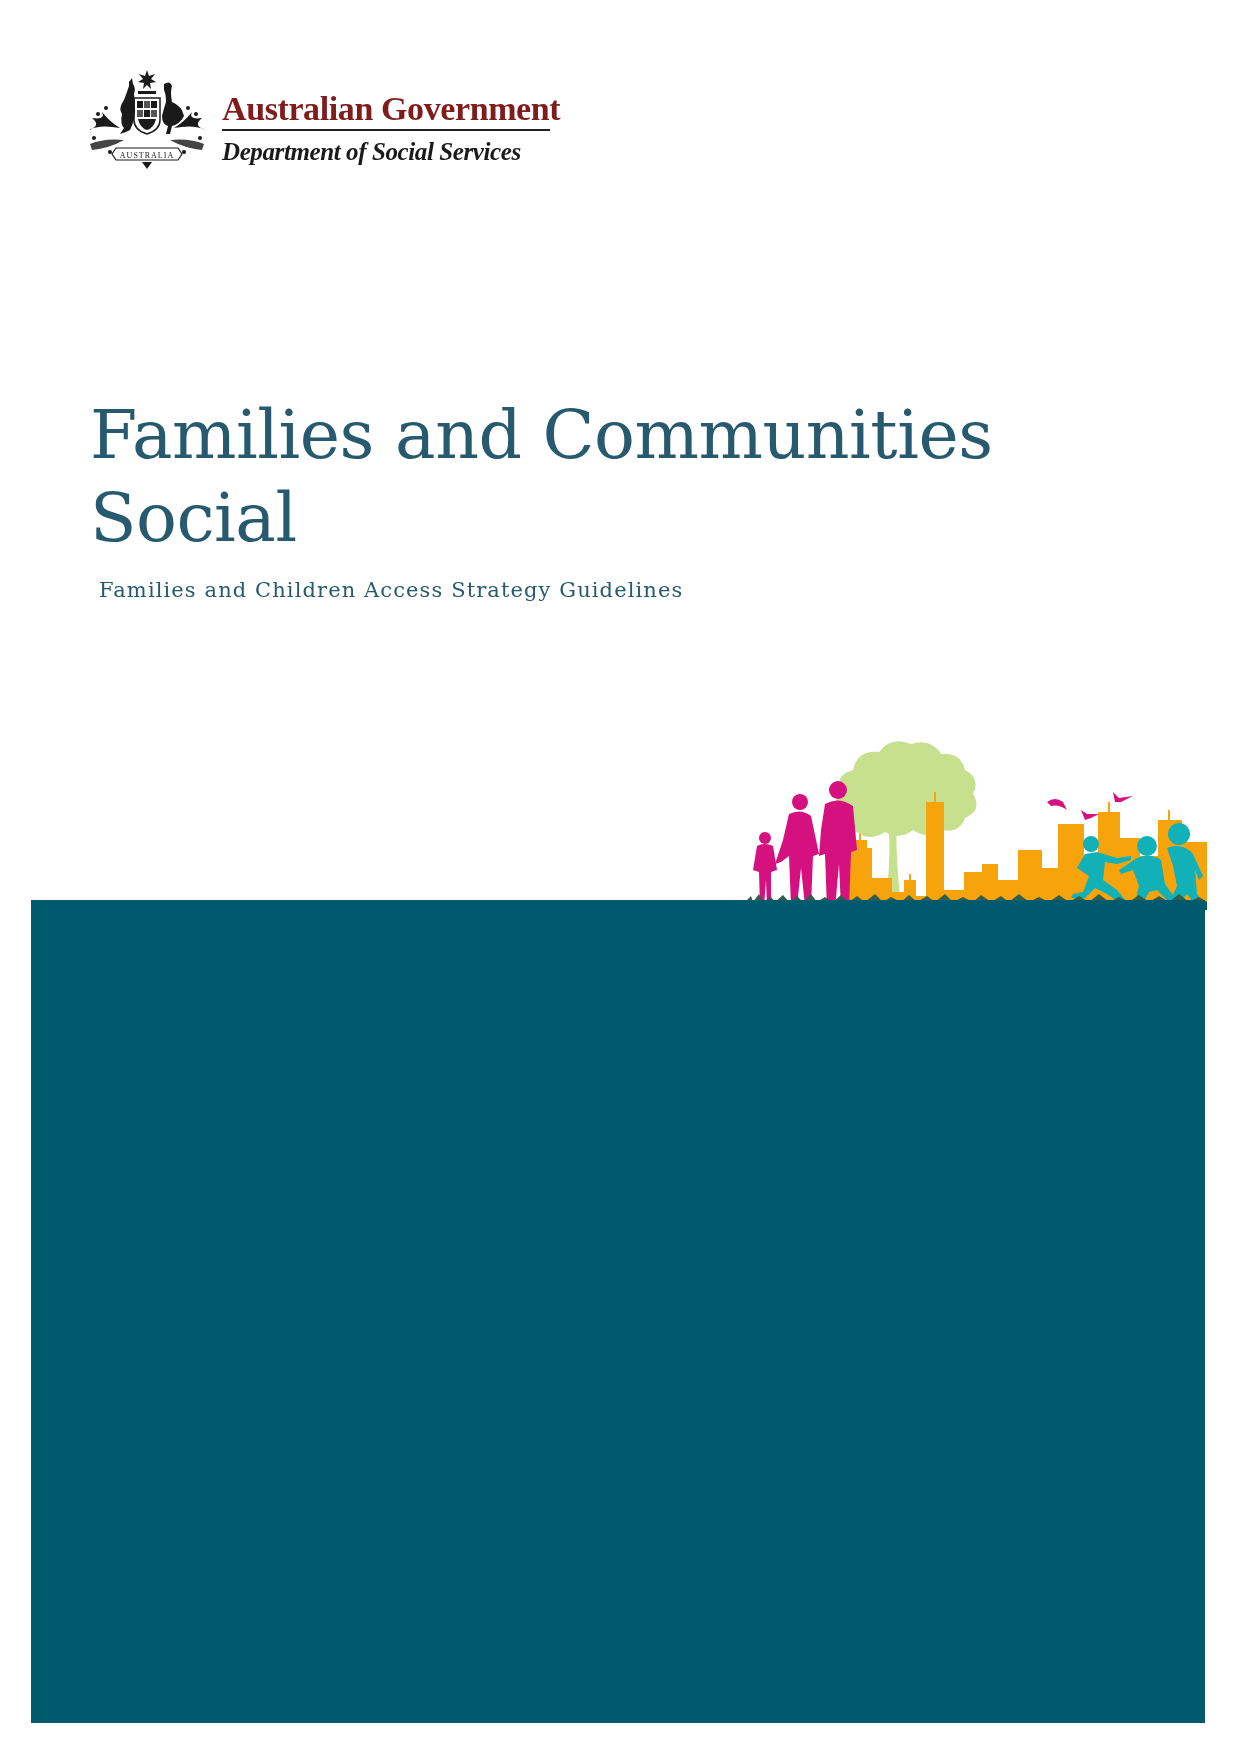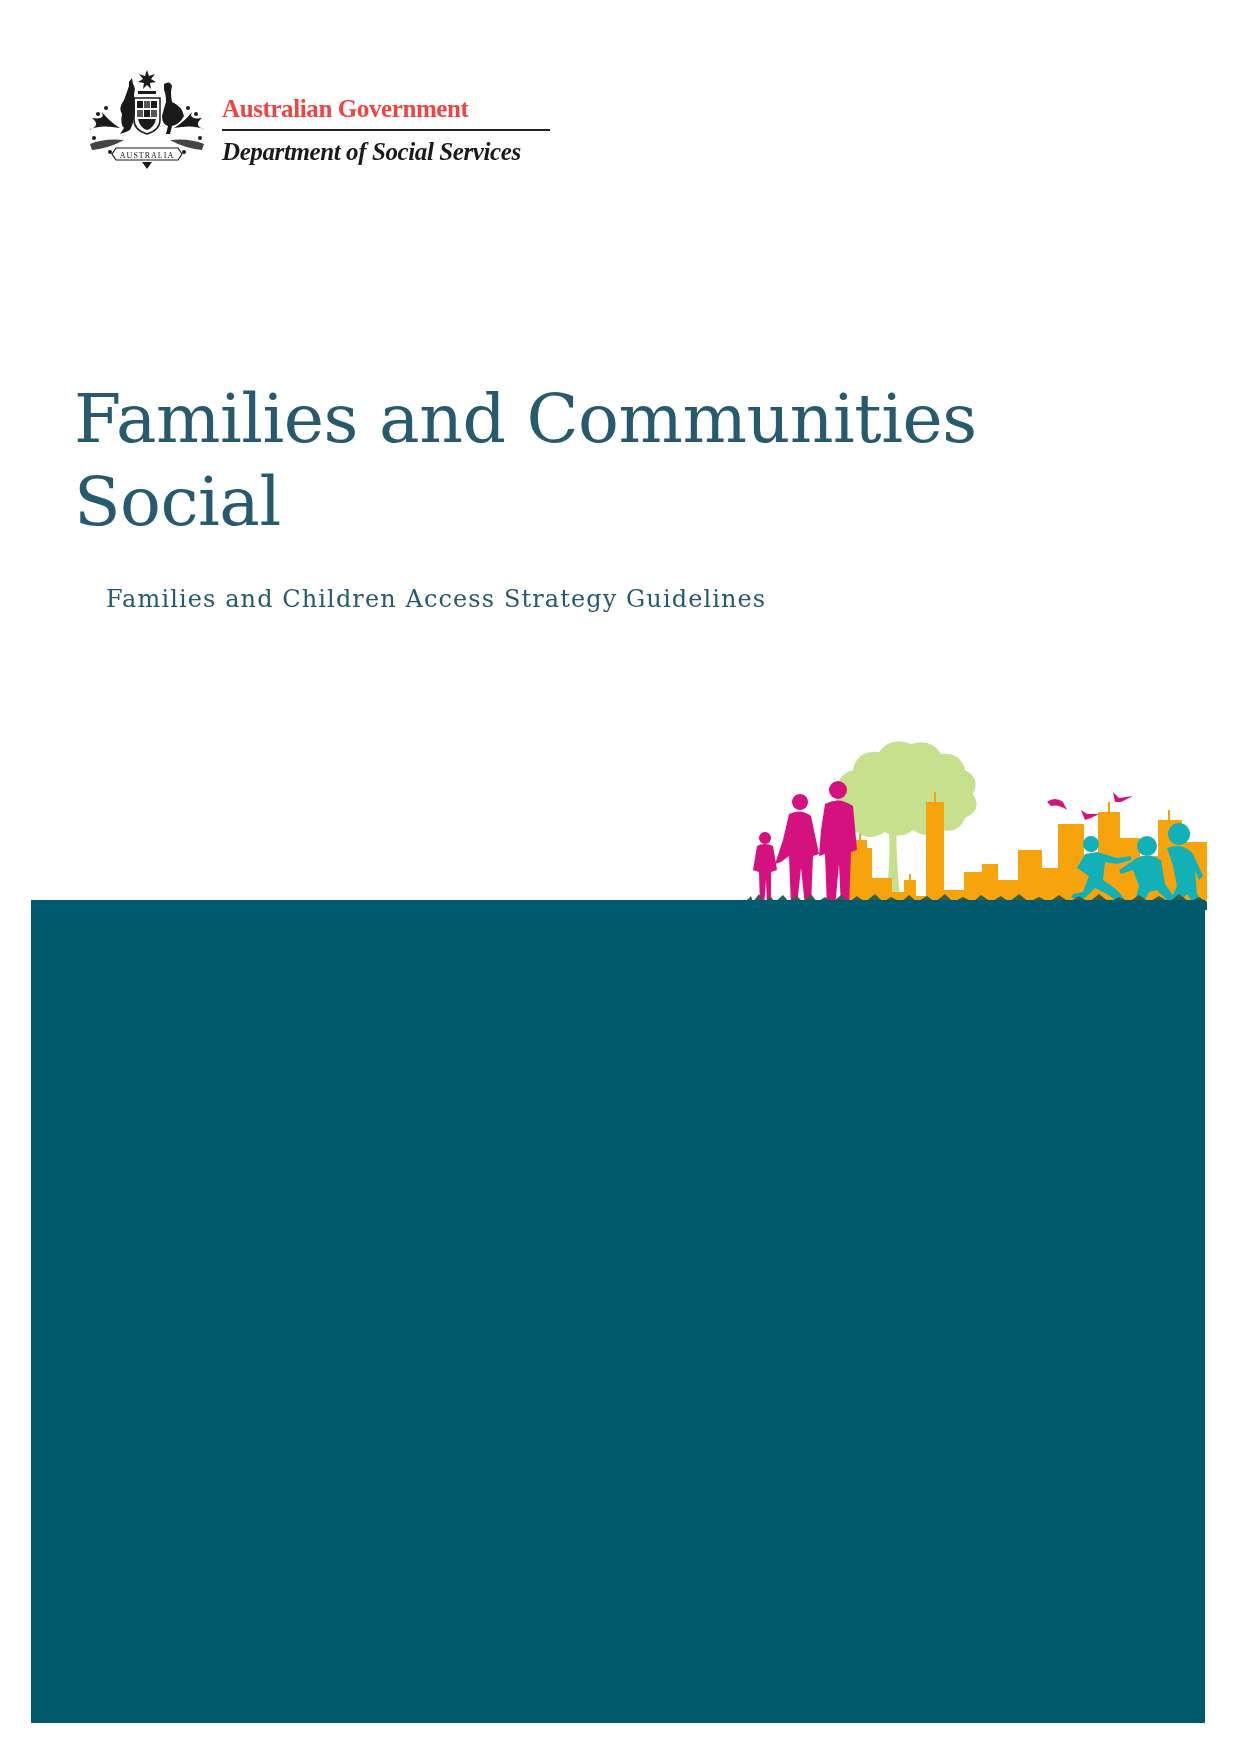--- a/index.html
+++ b/index.html
@@ -1,30 +1,30 @@
 <!DOCTYPE html>
 <html><head>
 <meta charset="utf-8">
 <style>
   html, body { margin: 0; padding: 0; background: #ffffff; }
   body { width: 1240px; height: 1754px; position: relative; overflow: hidden; }
 
   .logo { position: absolute; left: 80px; top: 68px; width: 480px; height: 105px; }
   .crest { position: absolute; left: 0; top: 0; width: 134px; height: 102px; }
   .logo-text { position: absolute; left: 142px; top: 26px; width: 328px; }
-  .gov-name { font-family: "Liberation Serif", serif; font-weight: bold; font-size: 25px; color: #ef4444; line-height: 30px; letter-spacing: -0.4px; white-space: nowrap; }
+  .gov-name { font-family: "Liberation Serif", serif; font-weight: bold; font-size: 34px; color: #7f1d1d; line-height: 30px; letter-spacing: -0.4px; white-space: nowrap; }
   .logo-rule { height: 1.5px; background: #222; margin: 5px 0 6px 0; width: 328px; }
   .dept-name { font-family: "Liberation Serif", serif; font-weight: bold; font-size: 25px; color: #1a1a1a; line-height: 30px; letter-spacing: -0.4px; white-space: nowrap; font-style: italic; }
 
-  .title { position: absolute; left: 74px; top: 377px; width: 1000px; margin: 0;
+  .title { position: absolute; left: 74px; top: 377px; width: 1000px; margin: 16px;
            font-family: "DejaVu Serif", serif; font-weight: normal; font-size: 68px;
            line-height: 83px; color: #275a6e; letter-spacing: -0.5px; }
   .title span { display: block; white-space: nowrap; }
-  .subtitle { position: absolute; left: 91px; top: 570px; margin: 15px;
-              font-family: "DejaVu Serif", serif; font-size: 24px; color: #275a6e;
+  .subtitle { position: absolute; left: 91px; top: 570px; margin: 8px;
+              font-family: "DejaVu Serif", serif; font-size: 21px; color: #275a6e;
               letter-spacing: 1.1px; white-space: nowrap; font-weight: normal; }
 
   .teal-block { position: absolute; left: 31px; top: 900px; width: 1174px; height: 823px; background: #005a6e; }
   .illustration { position: absolute; left: 745px; top: 730px; width: 462px; height: 180px; }
 </style>
 </head>
 <body>
 
 <div class="logo">
   <svg class="crest" viewBox="0 0 134 102">

